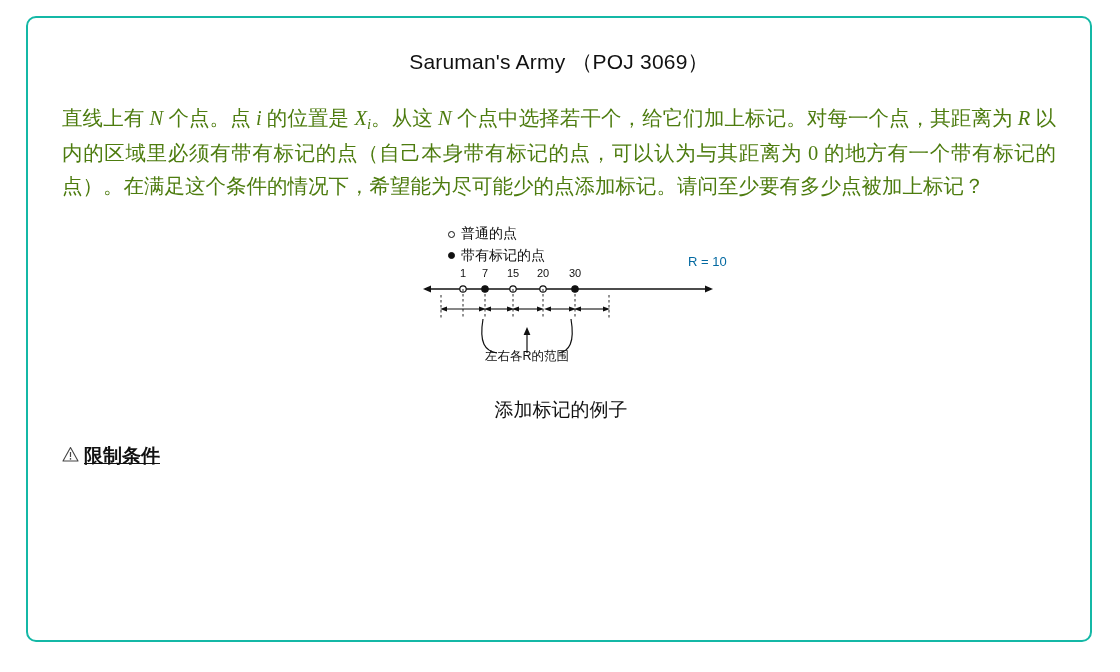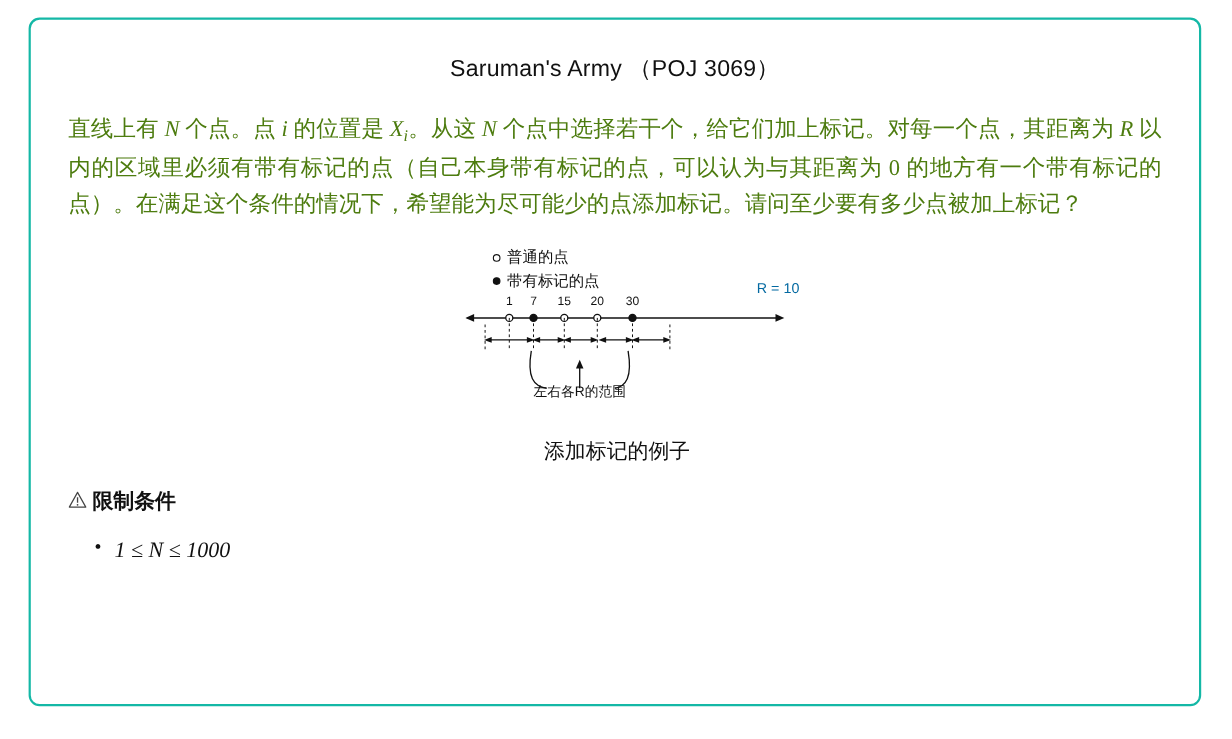--- a/index.html
+++ b/index.html
@@ -123,20 +123,21 @@
   
   .constraints-head {
     margin: 4px 0 0 34px;
     font-family: "Liberation Sans", sans-serif;
     font-size: 19px;
     font-weight: bold;
     color: #111;
     display: flex;
     align-items: center;
     gap: 5px;
+    text-decoration: underline;
   }
   .warn-icon { display: inline-block; line-height: 1; }
   .constraint-list {
     margin: 14px 0 0 58px;
     padding: 0;
     list-style: none;
     font-family: "Liberation Serif", serif;
     font-size: 20px;
     line-height: 1.72;
     color: #111;
@@ -245,19 +246,16 @@
         <svg width="17" height="17" viewBox="0 0 17 17" aria-hidden="true">
           <path d="M8.5 1.6 L16 15 L1 15 Z" fill="none" stroke="#444" stroke-width="1.1" stroke-linejoin="round"></path>
           <line x1="8.5" y1="6" x2="8.5" y2="11" stroke="#444" stroke-width="1.2"></line>
           <circle cx="8.5" cy="12.9" r="0.8" fill="#444"></circle>
         </svg>
       </span>
       <span>限制条件</span>
     </div>
 
     <ul class="constraint-list">
-      <li>
-        <span class="ital">1 ≤ N ≤ 1000</span>
-      </li>
     </ul>
 
   </div>
 </div>
 
 </body></html>

